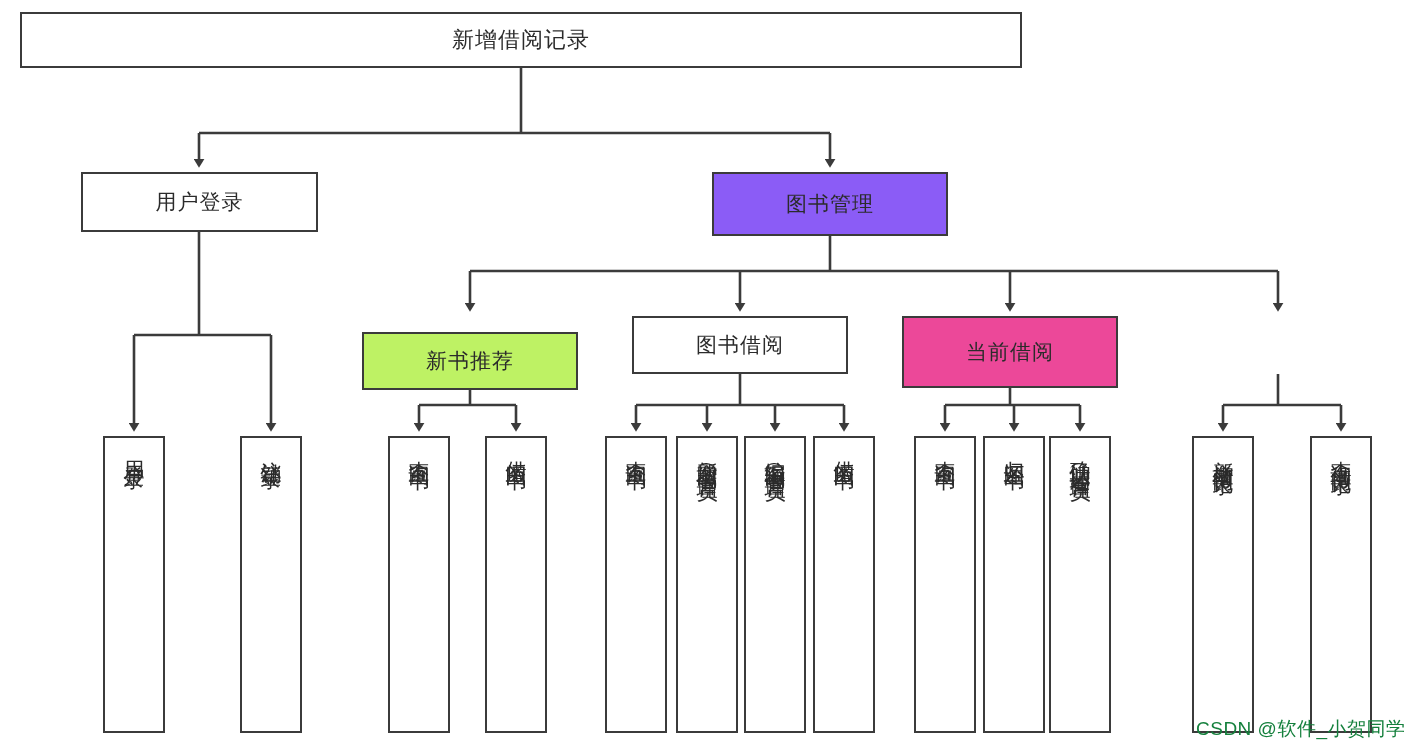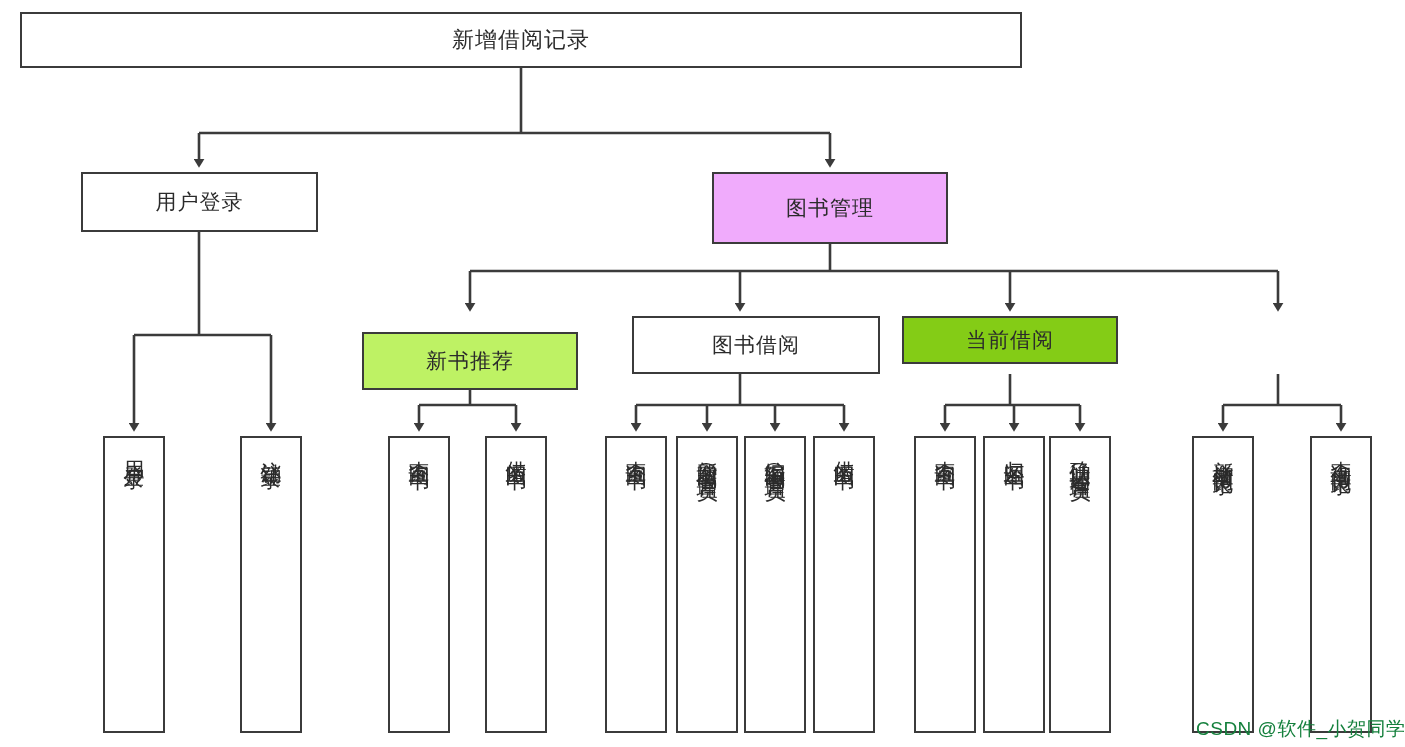--- a/index.html
+++ b/index.html
@@ -122,31 +122,31 @@
     </g>
   </svg>
 
   <div class="node root" style="left: 20px; top: 12px; width: 1002px; height: 56px; border-color: rgb(59, 59, 59); background: rgb(255, 255, 255); color: rgb(43, 43, 43);">
     <span class="label">新增借阅记录</span>
   </div>
 
   <div class="node" style="left: 81px; top: 172px; width: 237px; height: 60px; border-color: rgb(59, 59, 59); background: rgb(255, 255, 255); color: rgb(43, 43, 43);">
     <span class="label">用户登录</span>
   </div>
-  <div class="node" style="left: 712px; top: 172px; width: 236px; height: 72px; border-color: rgb(59, 59, 59); background: #f0abfc; color: rgb(43, 43, 43);">
+  <div class="node" style="left: 712px; top: 172px; width: 236px; height: 64px; border-color: rgb(59, 59, 59); background: #8b5cf6; color: rgb(43, 43, 43);">
     <span class="label">图书管理</span>
   </div>
 
   <div class="node" style="left: 362px; top: 332px; width: 216px; height: 58px; border-color: rgb(59, 59, 59); background: #bef264; color: rgb(43, 43, 43);">
     <span class="label">新书推荐</span>
   </div>
-  <div class="node" style="left: 632px; top: 316px; width: 248px; height: 58px; border-color: rgb(59, 59, 59); background: rgb(255, 255, 255); color: rgb(43, 43, 43);">
+  <div class="node" style="left: 632px; top: 316px; width: 216px; height: 58px; border-color: rgb(59, 59, 59); background: rgb(255, 255, 255); color: rgb(43, 43, 43);">
     <span class="label">图书借阅</span>
   </div>
-  <div class="node" style="left: 902px; top: 316px; width: 216px; height: 48px; border-color: rgb(59, 59, 59); background: #84cc16; color: rgb(43, 43, 43);">
+  <div class="node" style="left: 902px; top: 316px; width: 216px; height: 72px; border-color: rgb(59, 59, 59); background: #ec4899; color: rgb(43, 43, 43);">
     <span class="label">当前借阅</span>
   </div>
 
   <div class="node vertical" style="left: 103px; top: 436px; width: 62px; height: 297px; border-color: rgb(59, 59, 59); background: rgb(255, 255, 255); color: rgb(43, 43, 43);">
     <span class="label">用户登录</span>
   </div>
   <div class="node vertical" style="left: 240px; top: 436px; width: 62px; height: 297px; border-color: rgb(59, 59, 59); background: rgb(255, 255, 255); color: rgb(43, 43, 43);">
     <span class="label">注销登录</span>
   </div>
   <div class="node vertical" style="left: 388px; top: 436px; width: 62px; height: 297px; border-color: rgb(59, 59, 59); background: rgb(255, 255, 255); color: rgb(43, 43, 43);">

